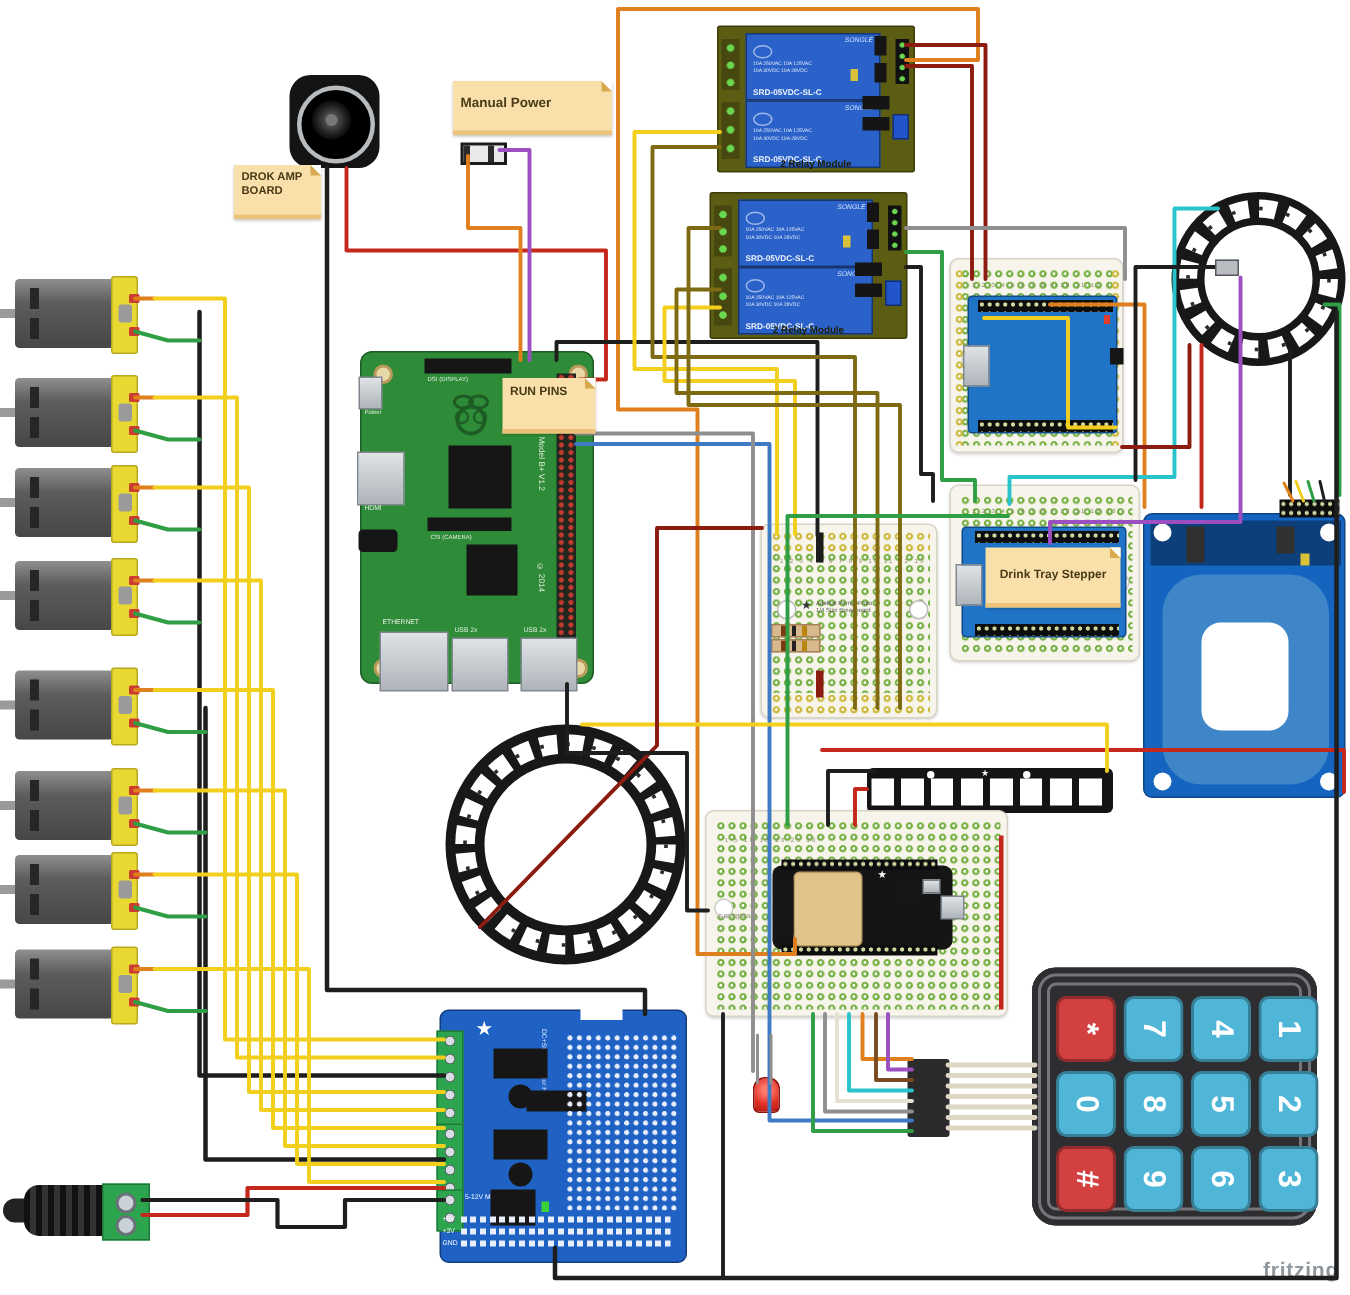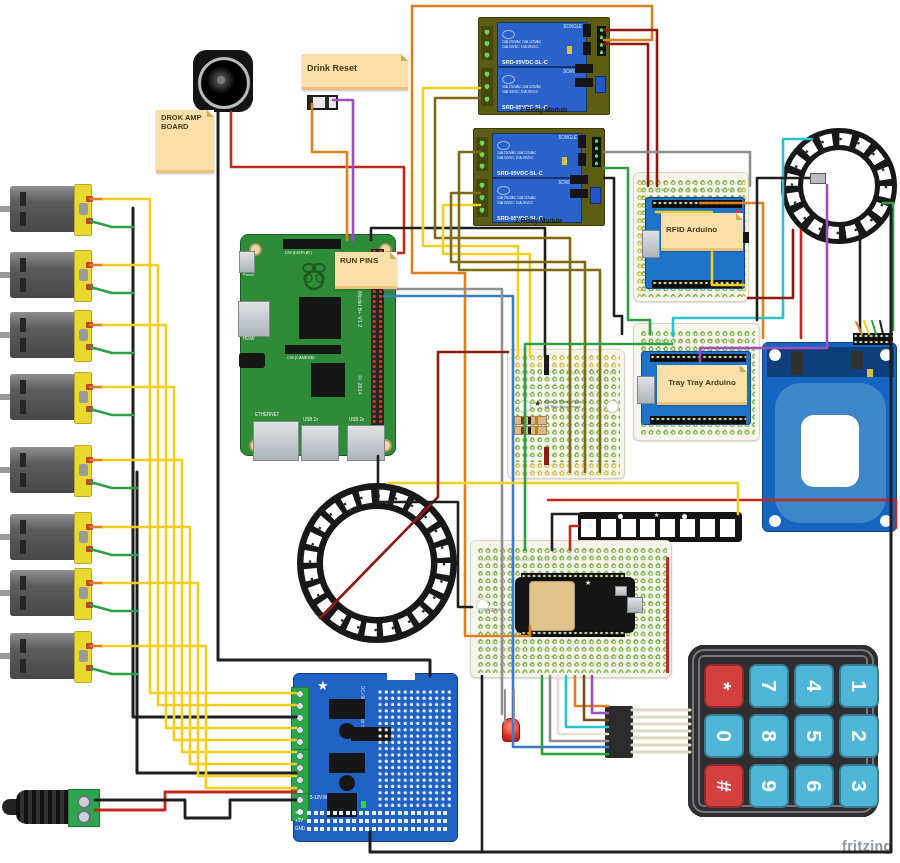--- a/index.html
+++ b/index.html
@@ -40,22 +40,22 @@
 <body>
 
 <div id="stage">
 
   <div class="abs" style="left:193px;top:50px;width:60px;height:62px;background:#141414;border-radius:14px">
     <div class="abs" style="left:5px;top:7px;width:46px;height:46px;border-radius:50%;border:3px solid #b8bcbf;background:#000"></div>
     <div class="abs" style="left:15px;top:17px;width:26px;height:26px;border-radius:50%;background:radial-gradient(circle,#5a5a5a 12%,#101010 65%)"></div>
     <div class="abs" style="left:24px;top:26px;width:8px;height:8px;border-radius:50%;background:#777"></div>
   </div>
 
-  <div class="note" style="left:156px;top:110px;width:58px;height:63px;font-size:7.5px">DROK AMP BOARD</div>
-  <div class="note" style="left:302px;top:54px;width:106px;height:36px;font-size:9px;padding-top:9px">Drink Reset</div>
+  <div class="note" style="left:156px;top:110px;width:58px;height:36px;font-size:7.5px">DROK AMP BOARD</div>
+  <div class="note" style="left:302px;top:54px;width:106px;height:36px;font-size:9px;padding-top:9px">Manual Power</div>
 
   <div class="abs" style="left:307px;top:95px;width:27px;height:11px;border:2px solid #1c1c1c;background:linear-gradient(90deg,#2a2a2a 0 4px,#e9e9e9 4px 16px,#2a2a2a 16px 20px,#e9e9e9 20px)"></div>
 
   <div class="board" style="left:240px;top:234px;width:156px;height:222px;background:#2e8b37;border:1px solid #1d5c24;border-radius:8px">
     <div class="abs" style="left:8px;top:8px;width:9px;height:9px;border-radius:50%;background:#e9d9a8;border:2px solid #b89b5a"></div>
     <div class="abs" style="left:138px;top:8px;width:9px;height:9px;border-radius:50%;background:#e9d9a8;border:2px solid #b89b5a"></div>
     <div class="abs" style="left:8px;top:204px;width:9px;height:9px;border-radius:50%;background:#e9d9a8;border:2px solid #b89b5a"></div>
     <div class="abs" style="left:138px;top:204px;width:9px;height:9px;border-radius:50%;background:#e9d9a8;border:2px solid #b89b5a"></div>
     <div class="abs blk" style="left:42px;top:4px;width:58px;height:10px"></div>
     <div class="tlabel" style="left:44px;top:16px;font-size:4px">DSI (DISPLAY)</div>
@@ -93,33 +93,32 @@
     <div class="abs holesY" style="left:106px;top:6px;width:8px;height:118px"></div>
     <div class="numrow" style="left:14px;top:14px;width:92px">1 2 3 4 5 6 7 8 9 10 11 12 13</div>
     <div class="abs" style="left:7px;top:60px;width:11px;height:11px;border-radius:50%;background:#fff;border:1px solid #ccc"></div>
     <div class="board" style="left:11px;top:24px;width:100px;height:92px;background:#1f74c8;border:1px solid #124a85;border-radius:3px">
       <div class="abs pindots" style="left:6px;top:2px;width:90px;height:8px"></div>
       <div class="abs pindots" style="left:6px;top:82px;width:90px;height:8px"></div>
       <div class="abs silver" style="left:-4px;top:32px;width:16px;height:26px"></div>
       <div class="abs" style="left:90px;top:12px;width:4px;height:6px;background:#e03b2e"></div>
       <div class="abs blk" style="left:94px;top:34px;width:9px;height:11px"></div>
     </div>
-    <div class="note" style="left:27px;top:40px;width:82px;height:38px;font-size:8px;padding-top:12px">RFID Arduino</div>
   </div>
 
   <div class="board bb" style="left:633px;top:323px;width:127px;height:118px">
     <div class="abs holesG" style="left:6px;top:6px;width:115px;height:106px"></div>
     <div class="numrow" style="left:14px;top:14px;width:100px">1 2 3 4 5 6 7 8 9 10 11 12 13</div>
     <div class="abs" style="left:106px;top:58px;width:11px;height:11px;border-radius:50%;background:#fff;border:1px solid #ccc"></div>
     <div class="board" style="left:7px;top:27px;width:110px;height:74px;background:#1f74c8;border:1px solid #124a85;border-radius:3px">
       <div class="abs pindots" style="left:8px;top:2px;width:96px;height:8px"></div>
       <div class="abs pindots" style="left:8px;top:64px;width:96px;height:8px"></div>
       <div class="abs silver" style="left:-5px;top:24px;width:16px;height:26px"></div>
     </div>
-    <div class="note" style="left:23px;top:41px;width:90px;height:40px;font-size:8px;padding-top:13px;text-align:center">Tray Tray Arduino</div>
+    <div class="note" style="left:23px;top:41px;width:90px;height:40px;font-size:8px;padding-top:13px;text-align:center">Drink Tray Stepper</div>
   </div>
 
   <div class="board bb" style="left:507px;top:349px;width:118px;height:130px">
     <div class="abs holesG" style="left:6px;top:18px;width:106px;height:94px"></div>
     <div class="abs holesY" style="left:6px;top:4px;width:106px;height:14px"></div>
     <div class="abs holesY" style="left:6px;top:112px;width:106px;height:14px"></div>
     <div class="numrow" style="left:12px;top:21px;width:96px">1 2 3 4 5 6 7 8 9 10 11 12 13</div>
     <div class="abs" style="left:36px;top:5px;width:5px;height:20px;background:#1c1c1c"></div>
     <div class="abs" style="left:36px;top:97px;width:5px;height:18px;background:#8c1b10"></div>
     <div class="abs" style="left:6px;top:66px;width:31px;height:7px;background:#d8b98e;border:1px solid #a8815a;background-image:linear-gradient(90deg,rgba(0,0,0,0) 0 6px,#7a3b10 6px 9px,rgba(0,0,0,0) 9px 13px,#222 13px 16px,rgba(0,0,0,0) 16px 20px,#b8860b 20px 23px,rgba(0,0,0,0) 23px)"></div>

